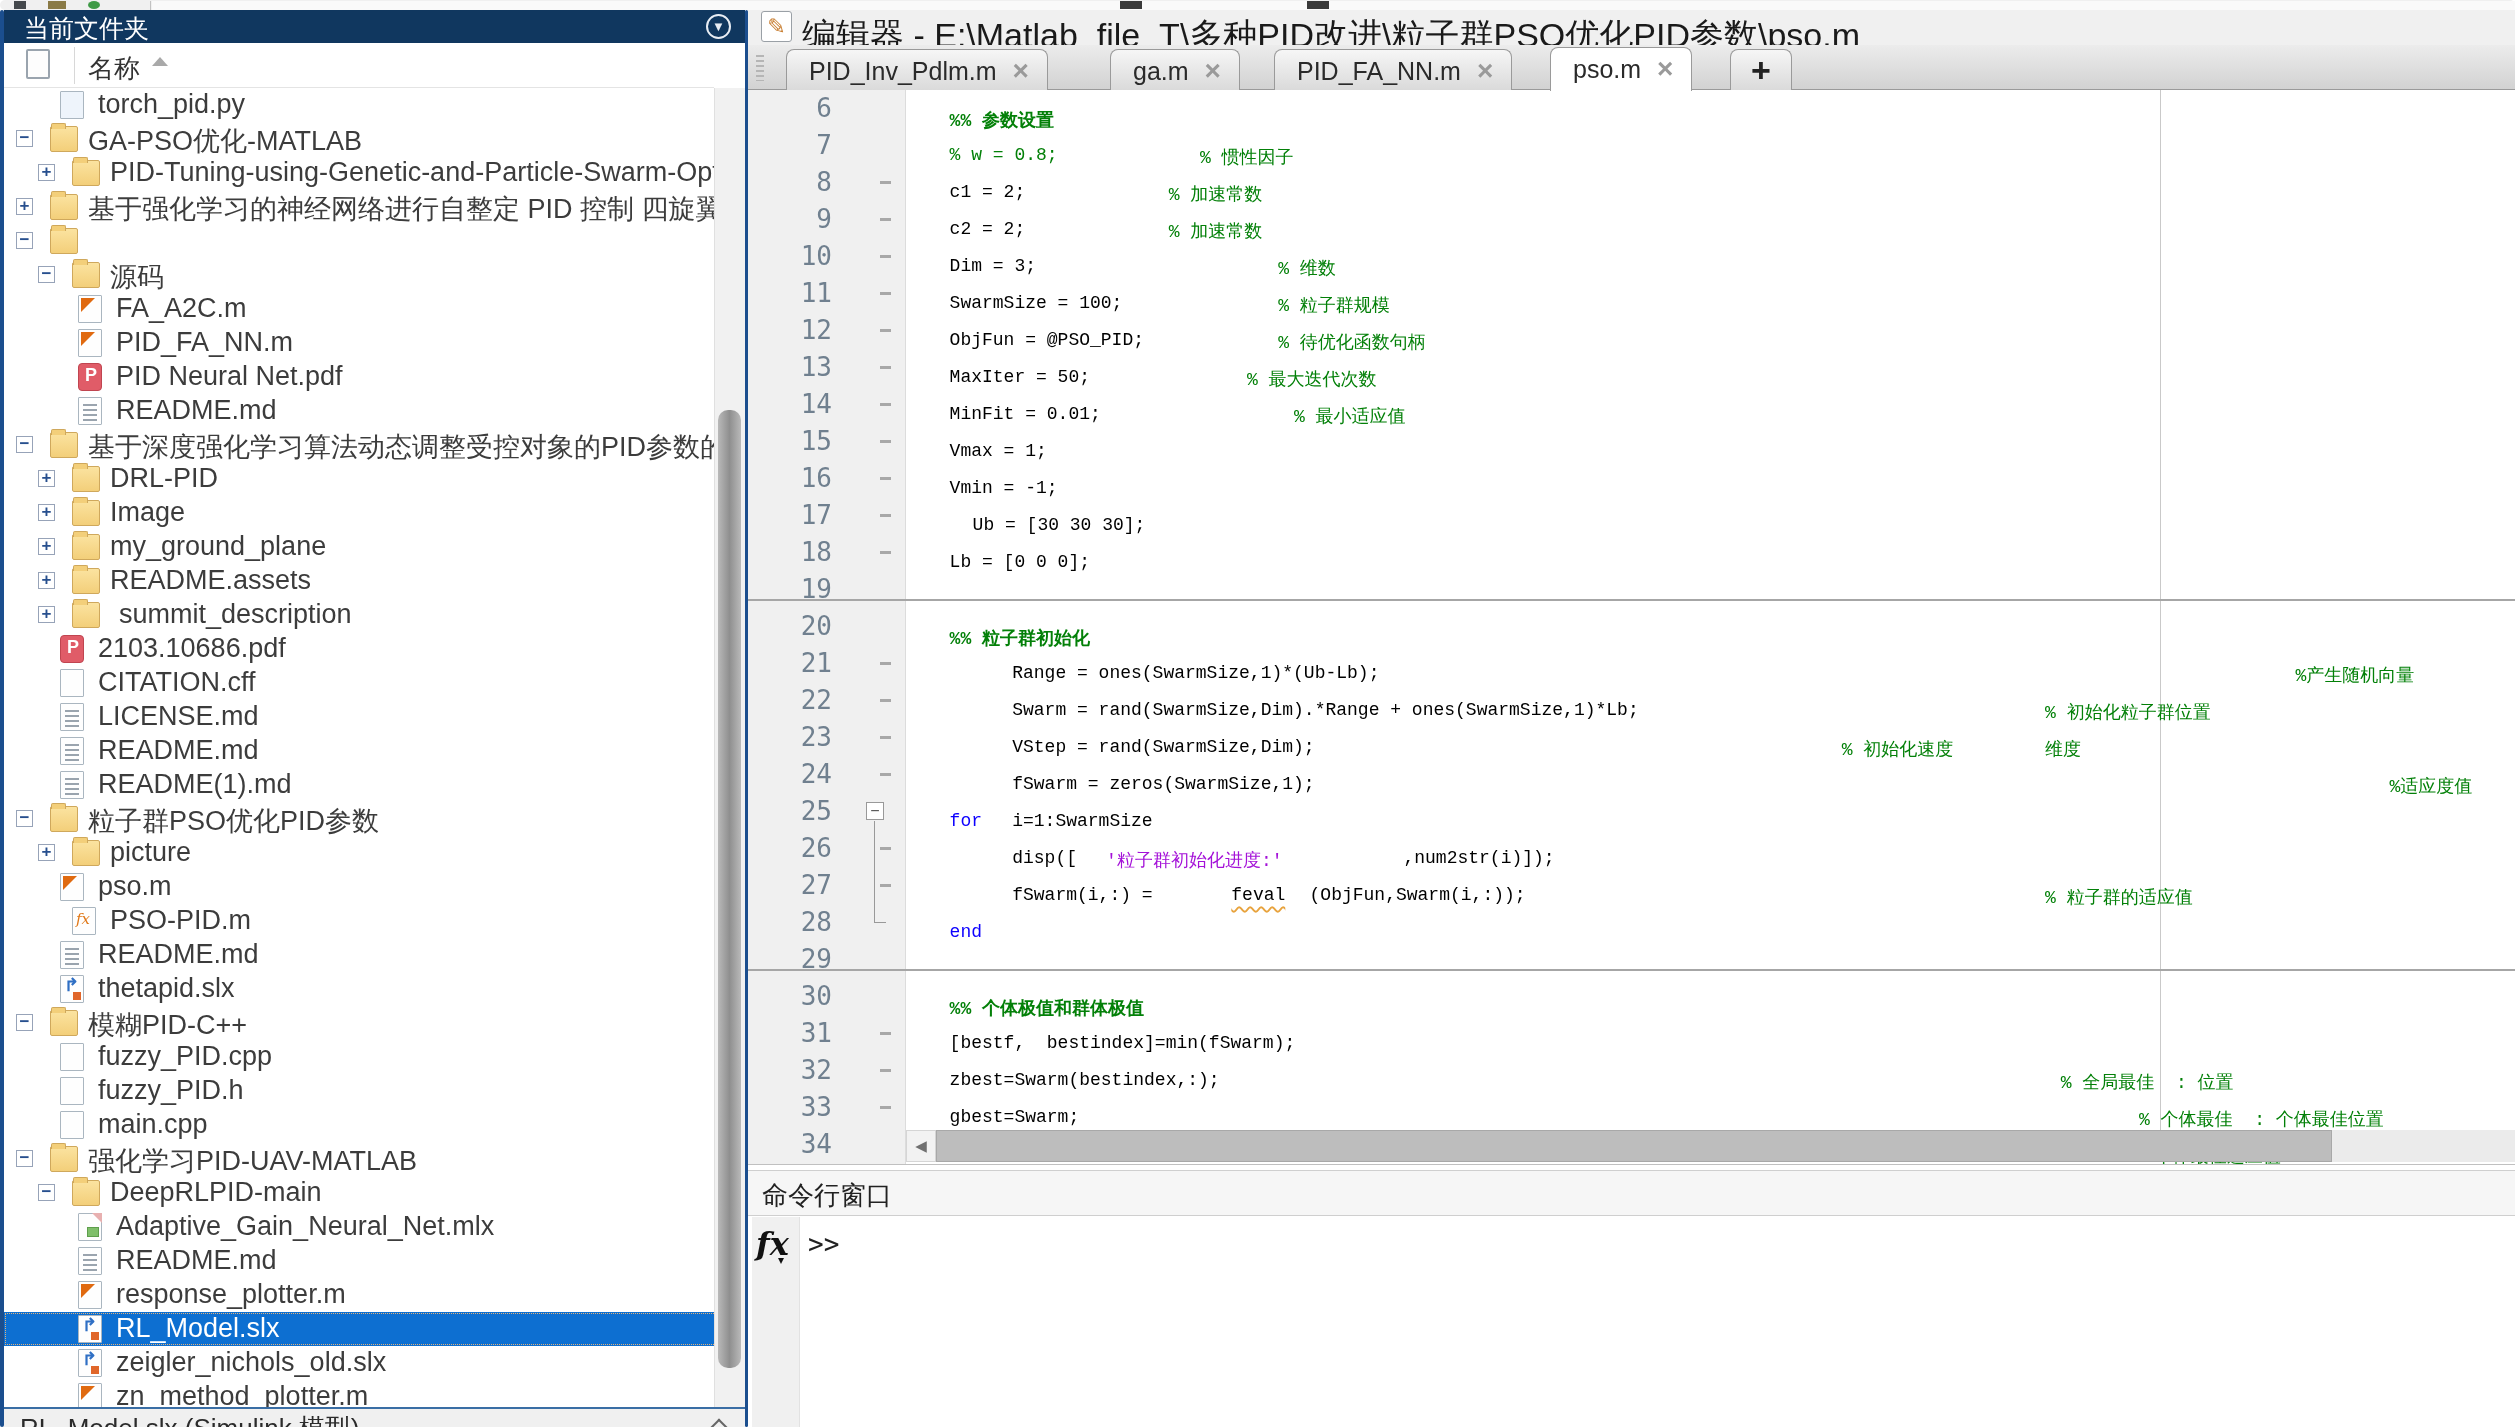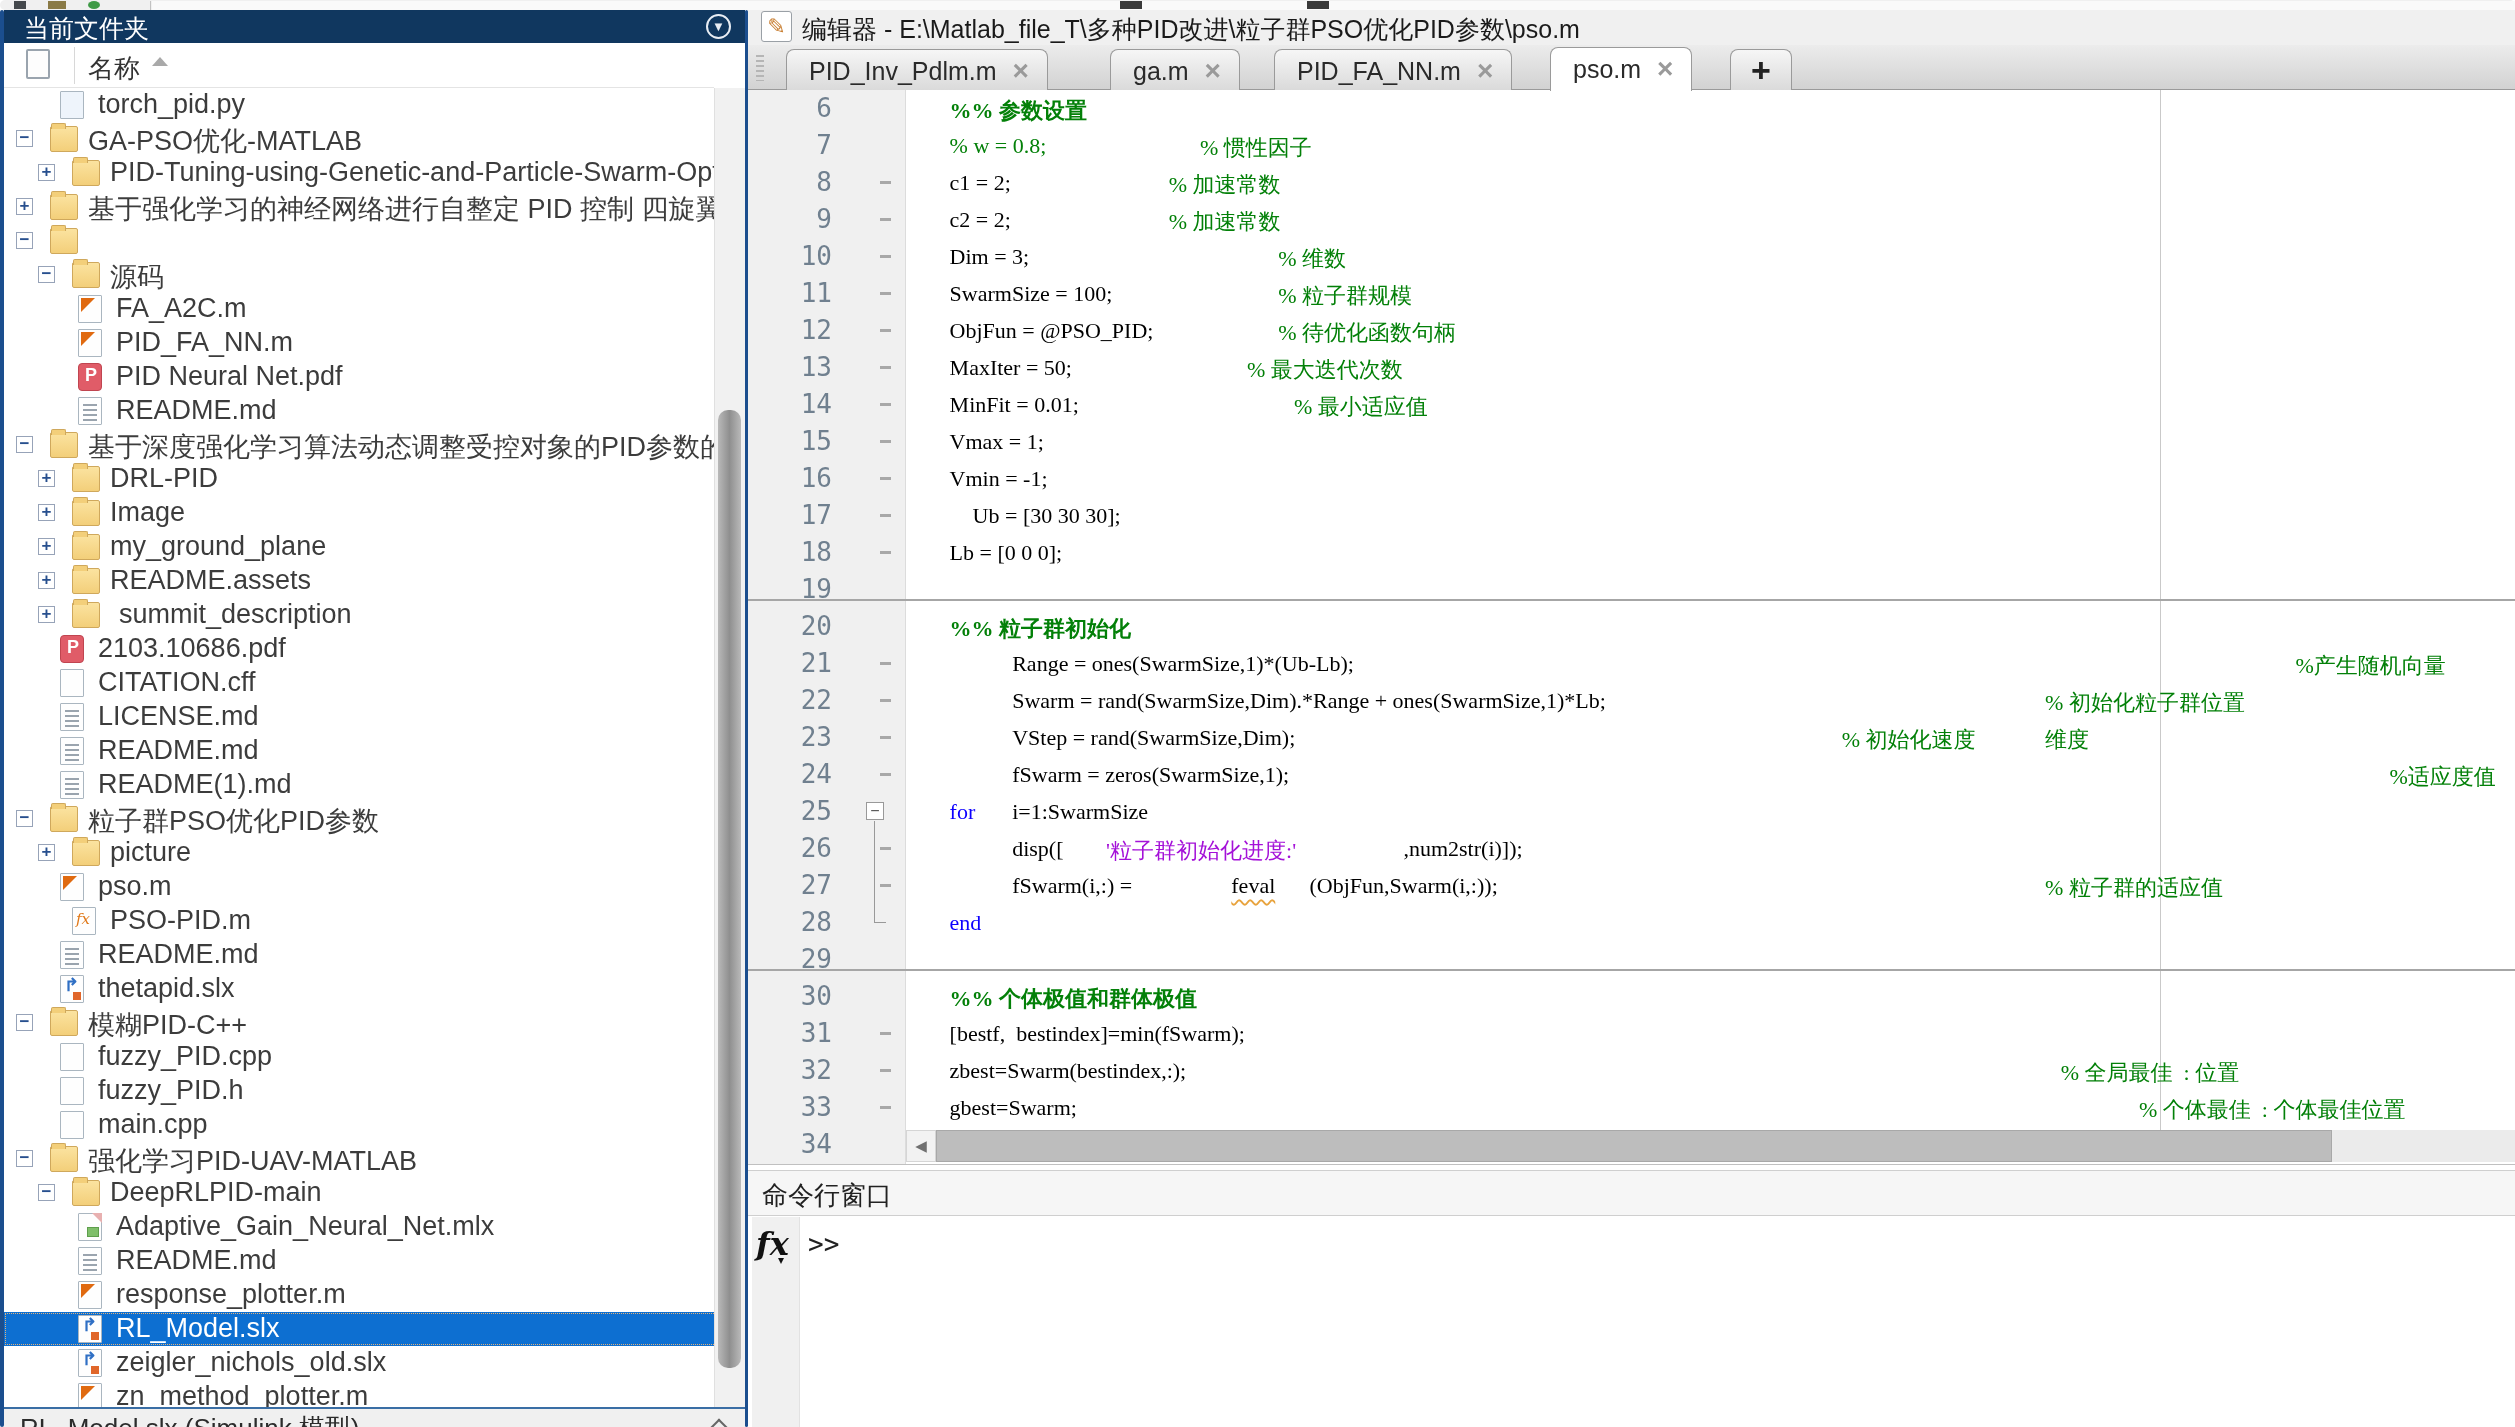--- a/index.html
+++ b/index.html
@@ -55,42 +55,42 @@
   #fp-thumb { position:absolute; left:3px; top:322px; width:23px; height:958px; background:linear-gradient(90deg,#b9b9b9,#8f8f8f 50%,#b9b9b9); border-radius:10px; }
   #fp-status { position:absolute; left:4px; top:1397px; width:741px; height:30px; background:#f0f0f0;
       border-top:2px solid #3a6ea5; }
   #fp-status .t { position:absolute; left:16px; top:2px; font-size:26px; color:#2b2b2b; }
   #fp-status-chev { position:absolute; right:20px; top:12px; width:12px; height:12px;
       border-left:2px solid #666; border-top:2px solid #666; transform:rotate(45deg); }
   #ed-header { position:absolute; left:748px; top:10px; width:1767px; height:35px; background:#f0f0f0; }
   #ed-pencil { position:absolute; left:13px; top:1px; width:31px; height:31px; background:#fff; border:1px solid #9aa0a6; border-radius:3px;
       text-align:center; font-size:22px; line-height:29px; color:#c87d2f; }
   #ed-pencil i { font-style:normal; }
-  #ed-title { position:absolute; left:54px; top:3px; font-size:25px; color:#1a1a1a; white-space:nowrap; }
+  #ed-title { position:absolute; left:54px; top:3px; font-size:34px; color:#1a1a1a; white-space:nowrap; }
   #ed-tabbar { position:absolute; left:748px; top:45px; width:1767px; height:45px;
       background:linear-gradient(#ececec,#d2d2d2); border-bottom:1px solid #9a9a9a; }
   #drag-dots { position:absolute; left:8px; top:10px; width:8px; height:26px;
       background:repeating-linear-gradient(#b5b5b5 0 2px, transparent 2px 5px); }
   .tab { position:absolute; top:4px; height:41px; background:linear-gradient(#f6f6f6,#dadada);
       border:1px solid #9a9a9a; border-bottom:none; border-radius:8px 8px 0 0; white-space:nowrap; }
   .tab .lbl { font-size:25px; color:#2a2a2a; margin:0 16px 0 22px; position:relative; top:5px; display:inline-block; }
   .tab .x { font-size:28px; color:#9a9a9a; margin-right:18px; position:relative; top:5px; display:inline-block; font-weight:bold; }
   .tab.active { background:#fff; top:2px; height:44px; z-index:3; }
   #tab-plus { position:absolute; top:4px; height:41px; width:62px; background:linear-gradient(#f6f6f6,#dadada);
       border:1px solid #9a9a9a; border-bottom:none; border-radius:8px 8px 0 0; text-align:center;
       font-size:34px; font-weight:bold; color:#222; line-height:40px; }
 
   
   #codearea { position:absolute; left:748px; top:90px; width:1767px; height:1074px; background:#fff; overflow:hidden; }
   #gutter { position:absolute; left:0; top:0; width:158px; height:1074px; background:#f0f0f0; border-right:1px solid #dcdcdc; }
   .lnum { position:absolute; width:84px; text-align:right; font-family:"DejaVu Sans Mono", monospace;
       font-size:26px; color:#70808f; }
   .dash { position:absolute; left:132px; width:11px; height:3px; background:#a8a8a8; }
   .code-line { position:absolute; left:0; width:1767px; height:37px; }
-  .seg { position:absolute; font-family:Liberation Serif, serif; font-size:22px; white-space:pre; top:6px; }
+  .seg { position:absolute; font-family:Liberation Mono, monospace; font-size:18px; white-space:pre; top:18px; }
   .seg.p { color:#000; }
   .seg.k { color:#0d00ff; }
   .seg.c { color:#038008; }
   .seg.sec { color:#038008; font-weight:bold; }
   .seg.s { color:#a411d8; }
   .seg.warn { color:#000; text-decoration:underline wavy #e8a33d 2px; text-underline-offset:6px; }
   .sect-div { position:absolute; left:0; width:1767px; height:2px; background:#a6a6a6; }
   #guide-line { position:absolute; left:1412px; top:0; width:1px; height:1040px; background:#c9c9c9; }
   #fold-box { position:absolute; left:118px; width:18px; height:18px; background:#fff; border:1px solid #999;
       color:#555; font-size:16px; line-height:15px; text-align:center; }

